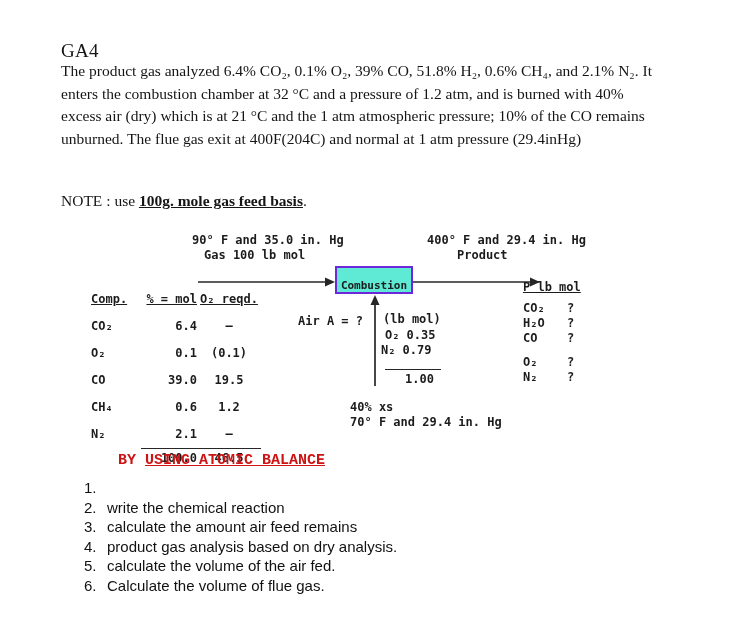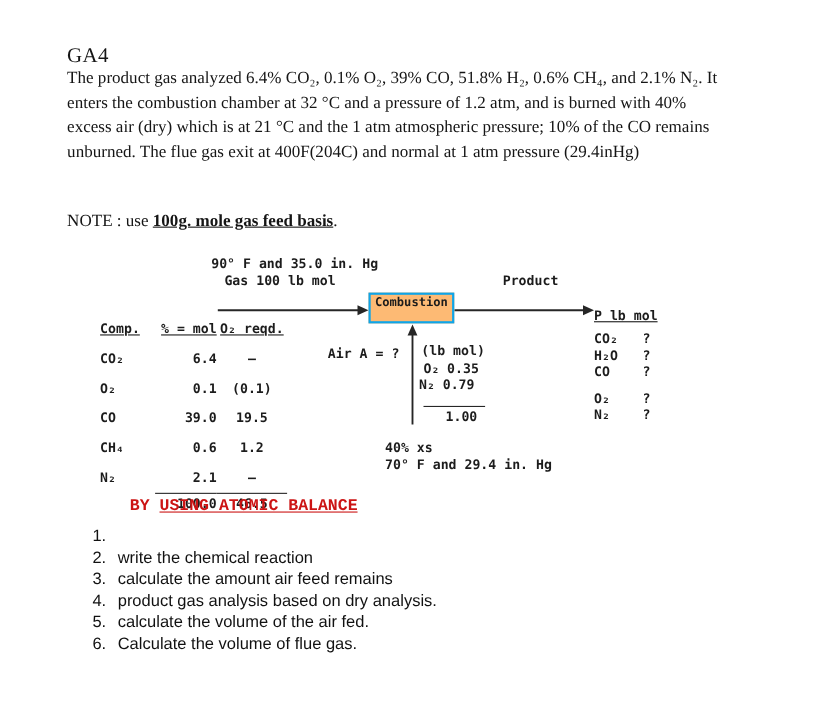--- a/index.html
+++ b/index.html
@@ -21,37 +21,37 @@
   .diagram {
     position:absolute; left:85px; top:228px; width:585px; height:218px;
     font-family:"DejaVu Sans Mono", monospace; font-size:12px; font-weight:bold; color:#1c1c1c;
   }
   .d-abs { position:absolute; white-space:nowrap; }
   .arrows { position:absolute; left:0; top:0; pointer-events:none; }
   .arrows line { stroke:#262626; stroke-width:1.7; }
   .arrows polygon { fill:#262626; }
   .combustion-box {
     position:absolute; left:250px; top:38px; width:78px; height:28px;
-    border:2px solid #0ea5e9; display:flex; align-items:flex-start; justify-content:center;
-    font-size:11px; background:#fdba74;
+    border:2px solid #6d28d9; display:flex; align-items:flex-end; justify-content:center;
+    font-size:11px; background:#5eead4;
   }
 
   .ftable { position:absolute; left:6px; top:52px; }
   .frow { display:flex; line-height:15px;margin-top:12px; }
   .fcell-comp { width:50px; text-align:left; }
   .fcell-pct  { width:56px; text-align:right; }
   .fcell-o2   { width:64px; text-align:center; }
   .fhead span { text-decoration:underline; }
   .ftotal { margin-top:6px; }
   .ftotal .fcell-pct, .ftotal .fcell-o2 { border-top:1.7px solid #262626; padding-top:2px; }
 
   .air-row { display:flex; gap:7px; }
   .air-sum-line { width:56px; border-top:1.7px solid #262626; }
 
-  .ptable { position:absolute; left:455px; top:52px; }
+  .ptable { position:absolute; left:438px; top:52px; }
   .phead { text-decoration:underline; line-height:15px; margin-bottom:6px; }
   .prow { display:flex; line-height:15px; }
   .pcomp { width:44px; }
   .pval  { width:14px; }
 
   
   .task-heading {
     position:absolute; left:118px; top:452px;
     font-family:Liberation Mono, monospace; font-weight:bold; font-size:15px;
   }
@@ -93,20 +93,21 @@
       <polygon points="290,67 285.5,77 294.5,77"></polygon>
     </svg>
 
     <div class="d-abs" style="left:107px; top:5px">90° F and 35.0 in. Hg</div>
     <div class="d-abs" style="left:119px; top:20px">Gas 100 lb mol</div>
 
     <div class="combustion-box">
       <span>Combustion</span>
     </div>
 
+    <div class="d-abs" style="left:342px; top:5px">400° F and 29.4 in. Hg</div>
     <div class="d-abs" style="left:372px; top:20px">Product</div>
 
     <div class="ftable">
       <div class="frow fhead">
         <span class="fcell-comp">Comp.</span>
         <span class="fcell-pct">% = mol</span>
         <span class="fcell-o2">O₂ reqd.</span>
       </div>
       <div class="frow">
         <span class="fcell-comp">CO₂</span>

